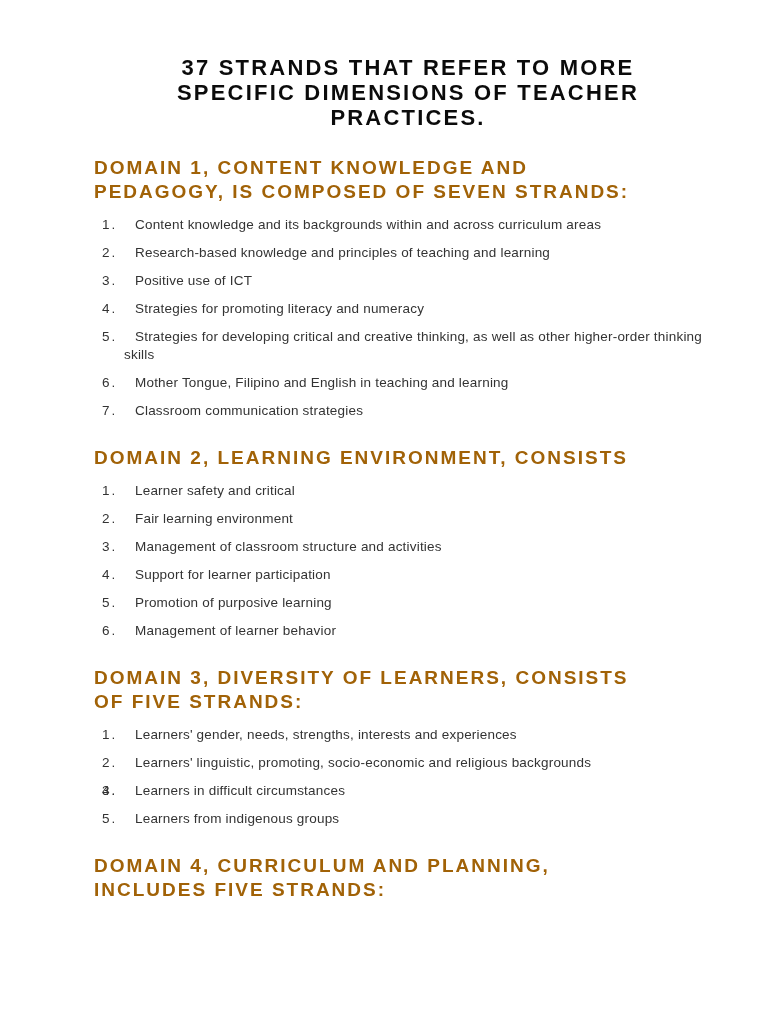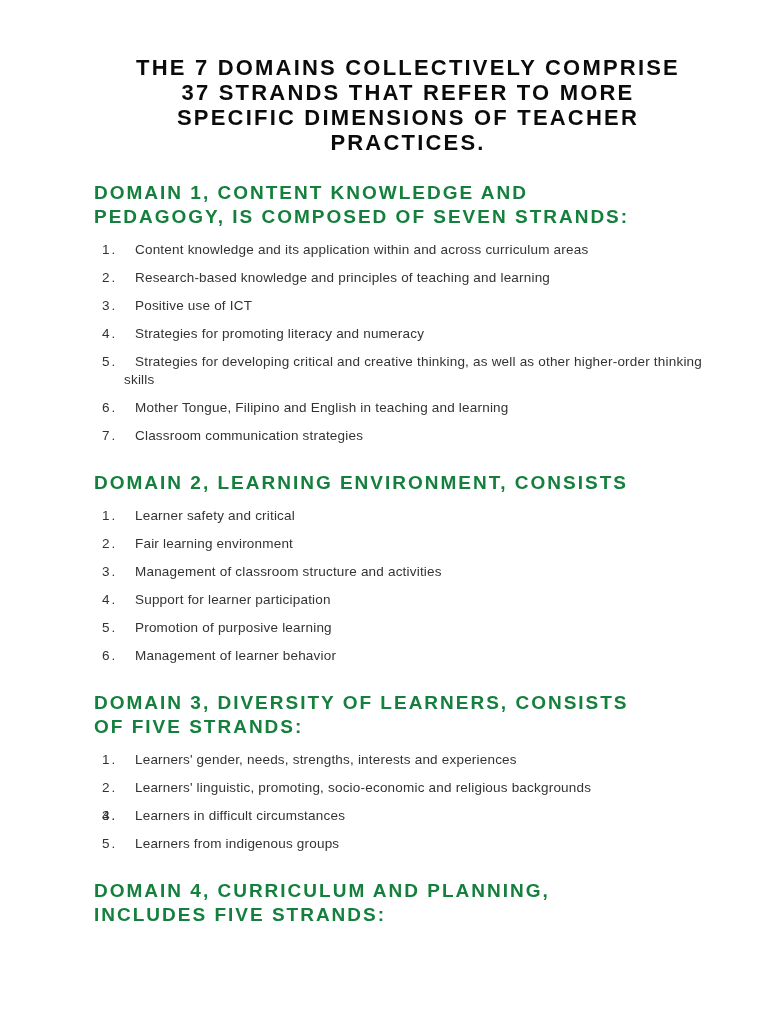--- a/index.html
+++ b/index.html
@@ -31,21 +31,21 @@
   }
   .domain-section {
     margin: 0;
   }
   .domain-heading {
     margin: 26px 0 12px 0;
     font-size: 19px;
     font-weight: bold;
     letter-spacing: 2px;
     line-height: 24px;
-    color: #15803d;
+    color: #a16207;
   }
   .heading-line {
     white-space: nowrap;
   }
   .strand-list {
     list-style: none;
     margin: 0;
     padding: 0;
   }
   .strand-item {
@@ -64,33 +64,32 @@
     top: 0;
     text-indent: 0;
     letter-spacing: 2px;
   }
 </style>
 </head>
 <body>
 
 <div class="page">
   <h1 class="doc-title">
-      <div class="title-line">THE 7 DOMAINS COLLECTIVELY COMPRISE</div>
       <div class="title-line">37 STRANDS THAT REFER TO MORE</div>
       <div class="title-line">SPECIFIC DIMENSIONS OF TEACHER</div>
       <div class="title-line">PRACTICES.</div>
     </h1>
   <main id="sections-root">
       <section class="domain-section">
         <h2 class="domain-heading">
           <div class="heading-line">DOMAIN 1, CONTENT KNOWLEDGE AND</div>
           <div class="heading-line">PEDAGOGY, IS COMPOSED OF SEVEN STRANDS:</div>
         </h2>
         <ol class="strand-list">
-          <li class="strand-item"><span class="item-number">1.</span><span class="item-text">Content knowledge and its application within and across curriculum areas</span></li>
+          <li class="strand-item"><span class="item-number">1.</span><span class="item-text">Content knowledge and its backgrounds within and across curriculum areas</span></li>
           <li class="strand-item"><span class="item-number">2.</span><span class="item-text">Research-based knowledge and principles of teaching and learning</span></li>
           <li class="strand-item"><span class="item-number">3.</span><span class="item-text">Positive use of ICT</span></li>
           <li class="strand-item"><span class="item-number">4.</span><span class="item-text">Strategies for promoting literacy and numeracy</span></li>
           <li class="strand-item"><span class="item-number">5.</span><span class="item-text">Strategies for developing critical and creative thinking, as well as other higher-order thinking skills</span></li>
           <li class="strand-item"><span class="item-number">6.</span><span class="item-text">Mother Tongue, Filipino and English in teaching and learning</span></li>
           <li class="strand-item"><span class="item-number">7.</span><span class="item-text">Classroom communication strategies</span></li>
         </ol>
       </section>
       <section class="domain-section">
         <h2 class="domain-heading">

